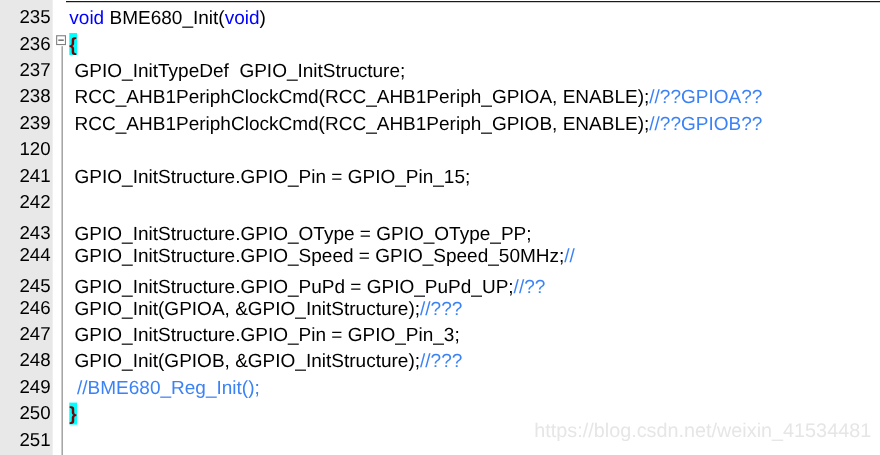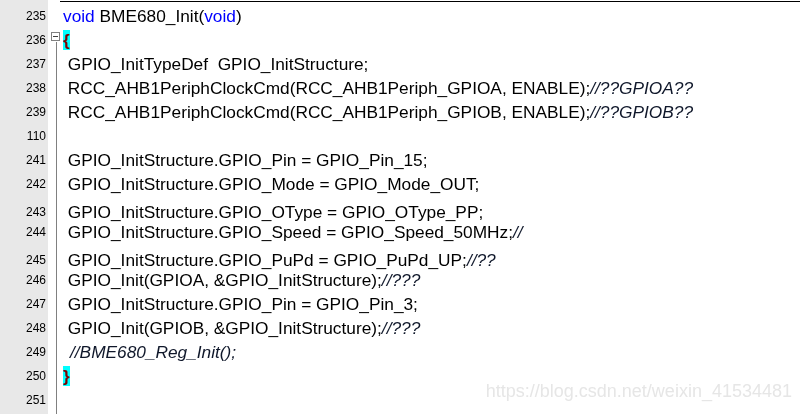--- a/index.html
+++ b/index.html
@@ -23,28 +23,28 @@
     .foldbox {
       position: absolute; left: 51px; top: 32px; width: 9px; height: 9px;
       border: 1px solid #808080; background: #fff; box-sizing: border-box;
     }
     .foldbox::after {
       content: ""; position: absolute; left: 1px; top: 3px; width: 5px; height: 1px; background: #404040;
     }
     .line { position: absolute; left: 0; height: 24px; width: 800px; }
     .ln {
       position: absolute; left: 0; width: 46px; text-align: right;
-      font-size: 12px; line-height: 24px; color: #000;
+      font-size: 17px; line-height: 24px; color: #000;
     }
     .code {
       position: absolute; left: 63px; font-size: 17.3px; line-height: 24px; color: #000;
       white-space: pre;
     }
     .kw { color: #0000ff; text-align: center; }
-    .cm { color: #0f172a; font-style: italic; }
+    .cm { color: #3b82f6; }
     .brace { background: #00ffff; color: #800000; font-weight: bold; }
     .watermark {
       position: absolute; right: 8px; bottom: 12px; font-size: 18px; color: #e6e6e6;
     }
   </style>
 </head>
 <body>
 
 <div class="editor">
   <div class="topline"></div>
@@ -72,31 +72,30 @@
     <span class="ln">238</span>
     <span class="code"><span> RCC_AHB1PeriphClockCmd(RCC_AHB1Periph_GPIOA, ENABLE);</span><span class="cm">//??GPIOA??</span></span>
   </div>
 
   <div class="line" style="top:100px">
     <span class="ln">239</span>
     <span class="code"><span> RCC_AHB1PeriphClockCmd(RCC_AHB1Periph_GPIOB, ENABLE);</span><span class="cm">//??GPIOB??</span></span>
   </div>
 
   <div class="line" style="top:124px">
-    <span class="ln">110</span>
+    <span class="ln">120</span>
   </div>
 
   <div class="line" style="top:148px">
     <span class="ln">241</span>
     <span class="code"><span> GPIO_InitStructure.GPIO_Pin = GPIO_Pin_15;</span></span>
   </div>
 
   <div class="line" style="top:172px">
     <span class="ln">242</span>
-    <span class="code"><span> GPIO_InitStructure.GPIO_Mode = GPIO_Mode_OUT;</span></span>
   </div>
 
   <div class="line" style="top:200px">
     <span class="ln">243</span>
     <span class="code"><span> GPIO_InitStructure.GPIO_OType = GPIO_OType_PP;</span></span>
   </div>
 
   <div class="line" style="top:220px">
     <span class="ln">244</span>
     <span class="code"><span> GPIO_InitStructure.GPIO_Speed = GPIO_Speed_50MHz;</span><span class="cm">//</span></span>

